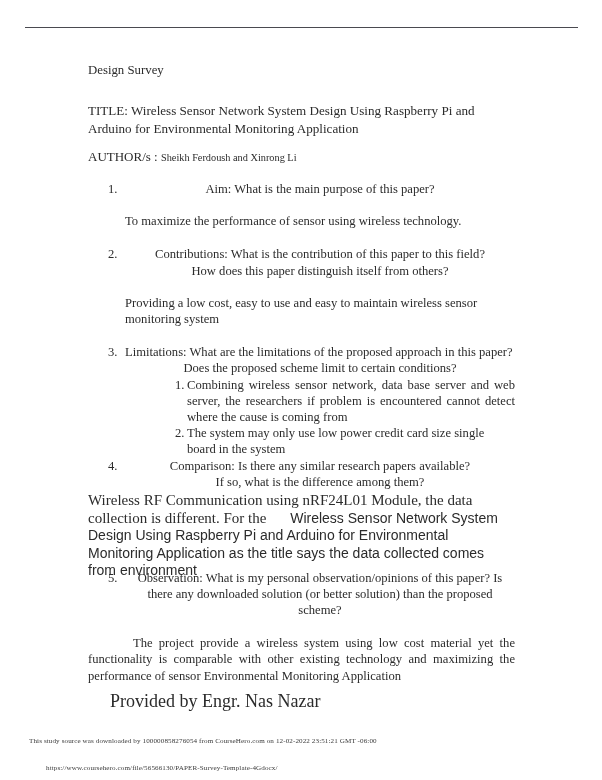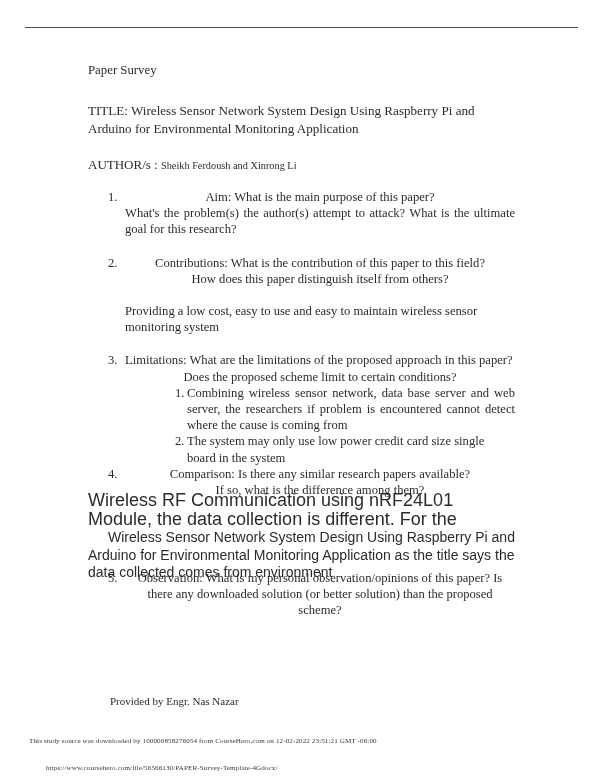--- a/index.html
+++ b/index.html
@@ -51,21 +51,21 @@
 
   .paper-survey {
     font-size: 12.8px;
     line-height: 16px;
     margin: 0 0 24px 0;
   }
 
   .title {
     font-size: 13.1px;
     line-height: 17.5px;
-    margin: 0 0 20px 0;
+    margin: 0 0 12px 0;
     text-align: left;
   }
 
   .authors {
     font-size: 11.6px;
     line-height: 15px;
     margin: 0 0 16px 0;
     white-space: nowrap;
   }
   .authors .author-label { font-size: 13px; }
@@ -131,22 +131,22 @@
   .mixed-answer {
     position: absolute;
     left: 88px;
     top: 492px;
     width: 427px;
     font-size: 12.6px;
     line-height: 16.6px;
     text-align: left;
   }
   .mixed-answer .sans {
-    font-family: Liberation Sans, sans-serif;
-    font-size: 18px;
+    font-family: Liberation Serif, serif;
+    font-size: 15px;
   }
   .mixed-answer .serif {
     font-family: Liberation Sans, sans-serif;
     font-size: 14px;
     margin-left: 20px;
   }
 
   
   .item5-wrap {
     position: absolute;
@@ -161,21 +161,21 @@
     text-align: justify;
     text-justify: inter-word;
     text-indent: 45px;
   }
 
   
   .provided-by {
     position: absolute;
     left: 110px;
     top: 693px;
-    font-size: 11px;
+    font-size: 18px;
     line-height: 16px;
   }
 
   
   .footer-note {
     position: absolute;
     left: 29px;
     top: 736px;
     font-size: 7.1px;
     line-height: 10px;
@@ -197,35 +197,35 @@
 </style>
 </head>
 <body>
 
 <div class="page">
 
   <div class="top-rule"></div>
 
   <div class="doc-body">
 
-    <div class="paper-survey line-serif">Paper Survey</div>
+    <div class="paper-survey line-serif">Design Survey</div>
 
     <div class="title line-serif">TITLE: Wireless Sensor Network System Design Using Raspberry Pi and Arduino for Environmental Monitoring Application</div>
 
     <div class="authors line-serif">
       <span class="author-label">AUTHOR/s : </span><span class="author-names">Sheikh Ferdoush and Xinrong Li</span>
     </div>
 
     <ol class="qlist">
 
       <li class="qitem">
         <span class="qnum">1.</span>
         <div class="qtext nojust">Aim: What is the main purpose of this paper?</div>
-        <div class="qtext">What's the problem(s) the author(s) attempt to attack? What is the ultimate goal for this research?</div>
-      </li>
+      </li>
+      <div class="answer">To maximize the performance of sensor using wireless technology.</div>
       <div class="gap-md"></div>
 
       <li class="qitem">
         <span class="qnum">2.</span>
         <div class="qtext nojust">Contributions: What is the contribution of this paper to this field?</div>
         <div class="qtext nojust">How does this paper distinguish itself from others?</div>
       </li>
       <div class="answer">Providing a low cost, easy to use and easy to maintain wireless sensor monitoring system</div>
       <div class="gap-md"></div>
 
@@ -257,20 +257,21 @@
 
   <div class="mixed-answer">
     <span class="sans">Wireless RF Communication using nRF24L01 Module, the data collection is different. For the </span><span class="serif">Wireless Sensor Network System Design Using Raspberry Pi and Arduino for Environmental Monitoring Application as the title says the data collected comes from environment</span>
   </div>
 
   <div class="item5-wrap">
     <div class="qitem">
       <span class="qnum">5.</span>
       <div class="qtext nojust">Observation: What is my personal observation/opinions of this paper? Is there any downloaded solution (or better solution) than the proposed scheme?</div>
     </div>
+    <div class="obs-answer">The project provide a wireless system using low cost material yet the functionality is comparable with other existing technology and maximizing the performance of  sensor Environmental Monitoring Application</div>
   </div>
 
   <div class="provided-by">Provided by Engr. Nas Nazar</div>
 
   <div class="footer-note">This study source was downloaded by 100000858276054 from CourseHero.com on 12-02-2022 23:51:21 GMT -06:00</div>
 
   <div class="footer-url">https://www.coursehero.com/file/56566130/PAPER-Survey-Template-4Gdocx/</div>
 
 </div>
 

